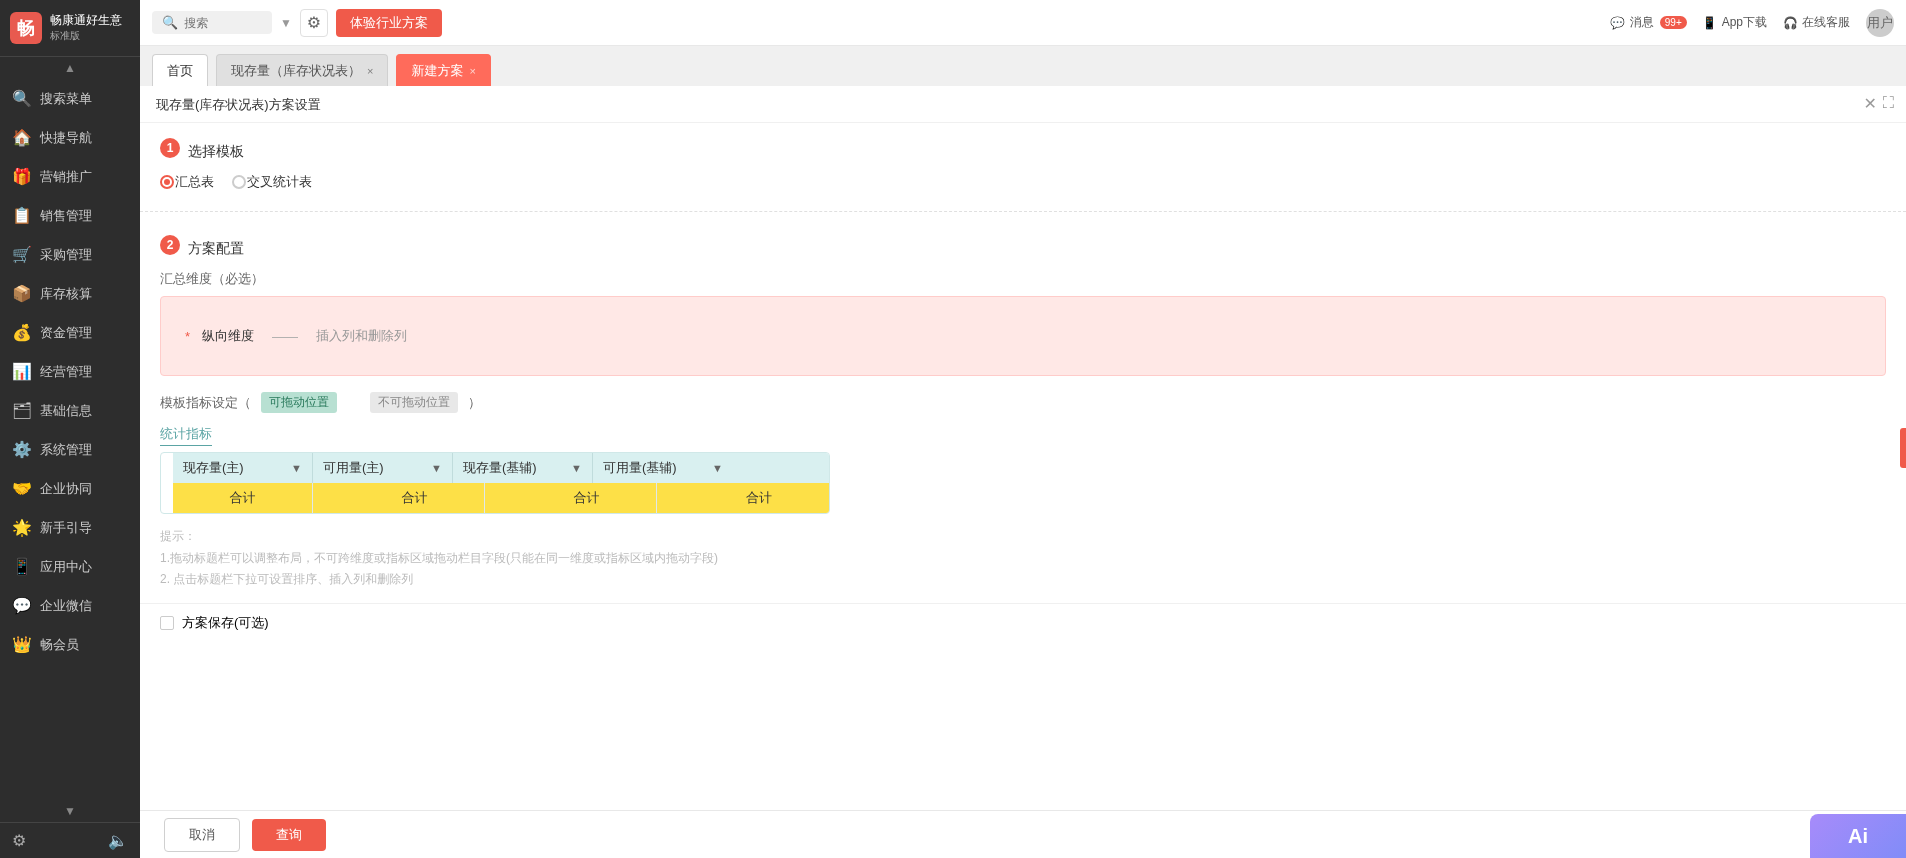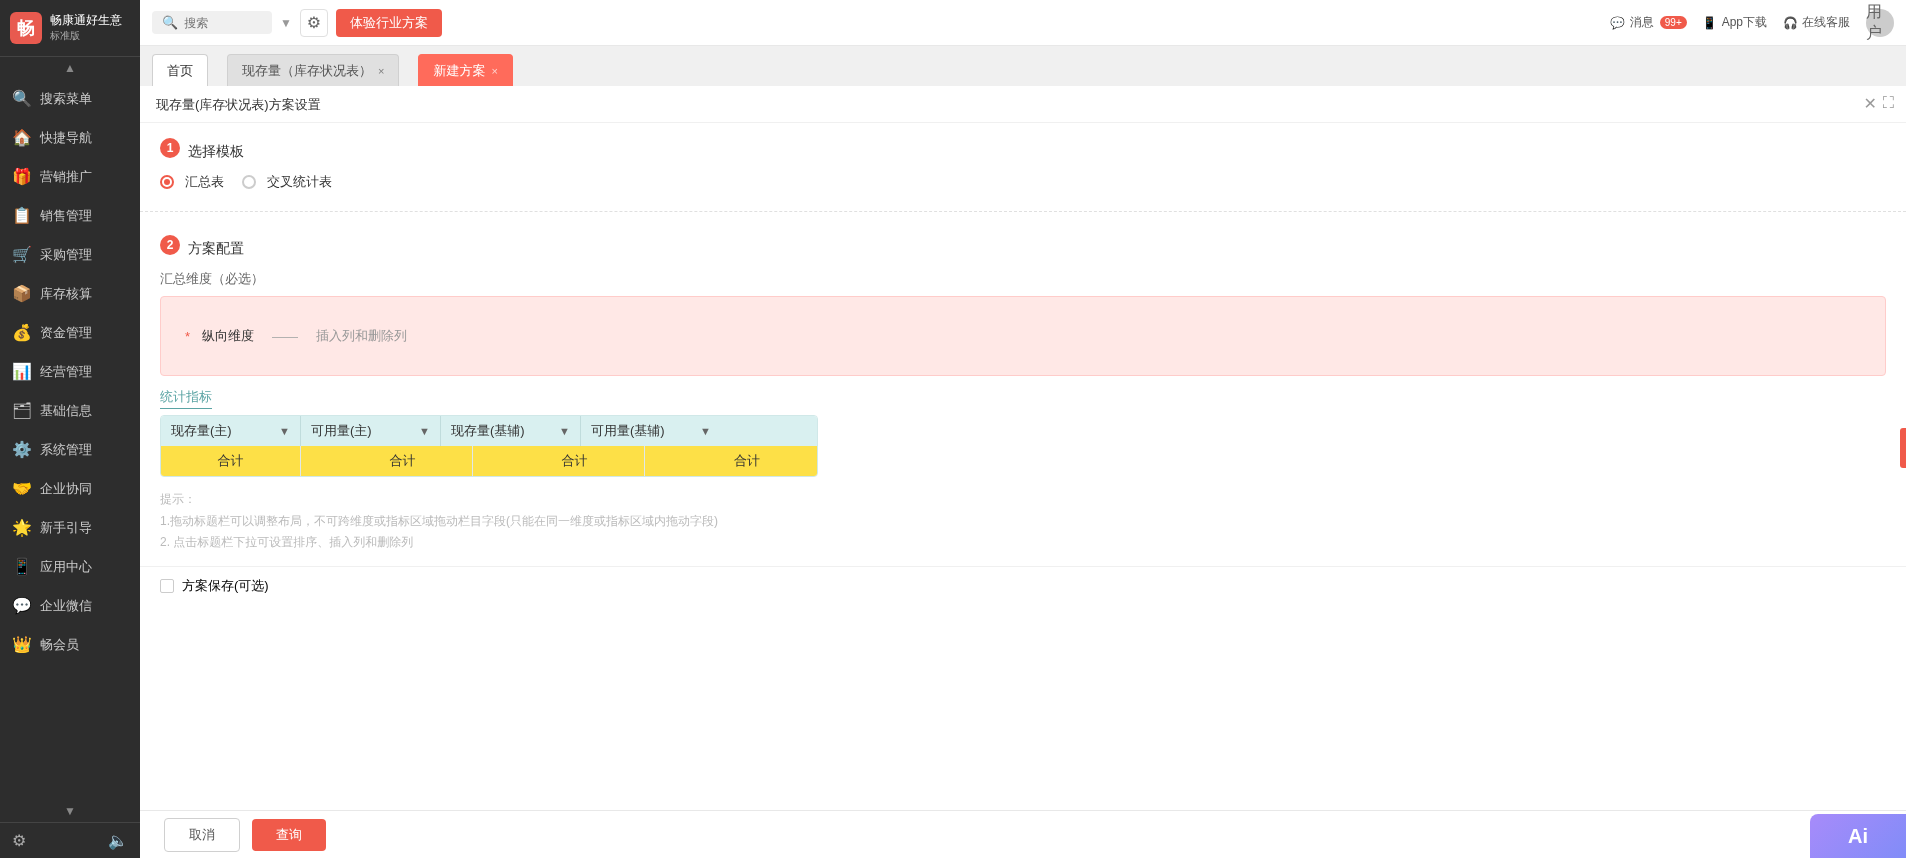--- a/index.html
+++ b/index.html
@@ -102,33 +102,33 @@
     .topbar-right-item {
       display: flex; align-items: center; gap: 4px; cursor: pointer; font-size: 12px;
     }
     .badge {
       background: #f05a4a; color: white;
       border-radius: 10px; font-size: 10px;
       padding: 1px 5px; margin-left: 2px;
     }
     .topbar-avatar {
       width: 28px; height: 28px; border-radius: 50%;
-      background: #ccc; display: flex; align-items: center; justify-content: flex-start;
-      font-size: 16px; color: #666;
+      background: #ccc; display: flex; align-items: center; justify-content: center;
+      font-size: 13px; color: #666;
     }
 
     
     .tabbar {
       height: 40px;
       background: #f0f0f0;
       display: flex;
       align-items: flex-end;
       padding: 8px 0 0 12px;
       flex-shrink: 0;
-      gap: 15px;
+      gap: 4px;
     }
     .tab {
       height: 32px;
       padding: 0 14px;
       display: flex; align-items: center; gap: 6px;
       background: #e0e0e0;
       border: 1px solid #d0d0d0;
       border-bottom: none;
       border-radius: 4px 4px 0 0;
       cursor: pointer; font-size: 13px; color: #555;
@@ -177,21 +177,21 @@
     .step-num {
       width: 20px; height: 20px; border-radius: 50%;
       background: #f05a4a; color: white;
       display: flex; align-items: center; justify-content: center;
       font-size: 12px; font-weight: bold; flex-shrink: 0;
     }
     .step-title { font-size: 14px; font-weight: 500; color: #333; margin-top: 8px; }
 
     
     .radio-group { display: flex; align-items: center; gap: 18px; }
-    .radio-item { display: flex; align-items: center; gap: 11px; cursor: pointer; font-size: 13px; color: #333; }
+    .radio-item { display: flex; align-items: center; gap: 1px; cursor: pointer; font-size: 13px; color: #333; }
     .radio-circle {
       width: 14px; height: 14px; border-radius: 50%;
       border: 2px solid #ccc;
       display: flex; align-items: center; justify-content: center;
     }
     .radio-circle.checked { border-color: #f05a4a; }
     .radio-circle.checked::after {
       content: ''; width: 6px; height: 6px; border-radius: 50%; background: #f05a4a;
     }
 
@@ -228,20 +228,21 @@
     
     .stat-section { margin-top: 12px; }
     .stat-label {
       color: #5ba4a4; font-size: 13px; margin-bottom: 6px; border-bottom: 1px solid #5ba4a4; padding-bottom: 2px; display: inline-block;
     }
     .stat-table {
       border: 1px solid #d0e8e8;
       border-radius: 4px;
       overflow: hidden;
       width: fit-content;
+      padding-left: 12px;
     }
     .stat-table-header {
       display: flex; background: #d9f0f0;
     }
     .stat-col {
       width: 140px;
       border-right: 1px solid #c0dcdc;
       padding: 6px 10px;
       display: flex; align-items: center; justify-content: space-between;
     }
@@ -476,20 +477,27 @@
 
       <div class="dimension-label">汇总维度（必选）</div>
 
       <div class="dimension-box">
         <span style="color:#f05a4a;">*</span>
         <span style="color:#333;font-size:13px;">纵向维度</span>
         <span style="color:#aaa;margin:0 6px;">——</span>
         <span class="dim-placeholder">插入列和删除列</span>
       </div>
 
+      <div class="metrics-setting">
+        <span>模板指标设定（</span>
+        <span class="tag-draggable">可拖动位置</span>
+        <span>　</span>
+        <span class="tag-not-draggable">不可拖动位置</span>
+        <span>）</span>
+      </div>
 
       <div class="stat-section">
         <div class="stat-label">统计指标</div>
         <div class="stat-table">
           <div class="stat-table-header">
             <div class="stat-col">
               <span class="col-name">现存量(主)</span>
               <span class="col-arrow">▼</span>
             </div>
             <div class="stat-col">

